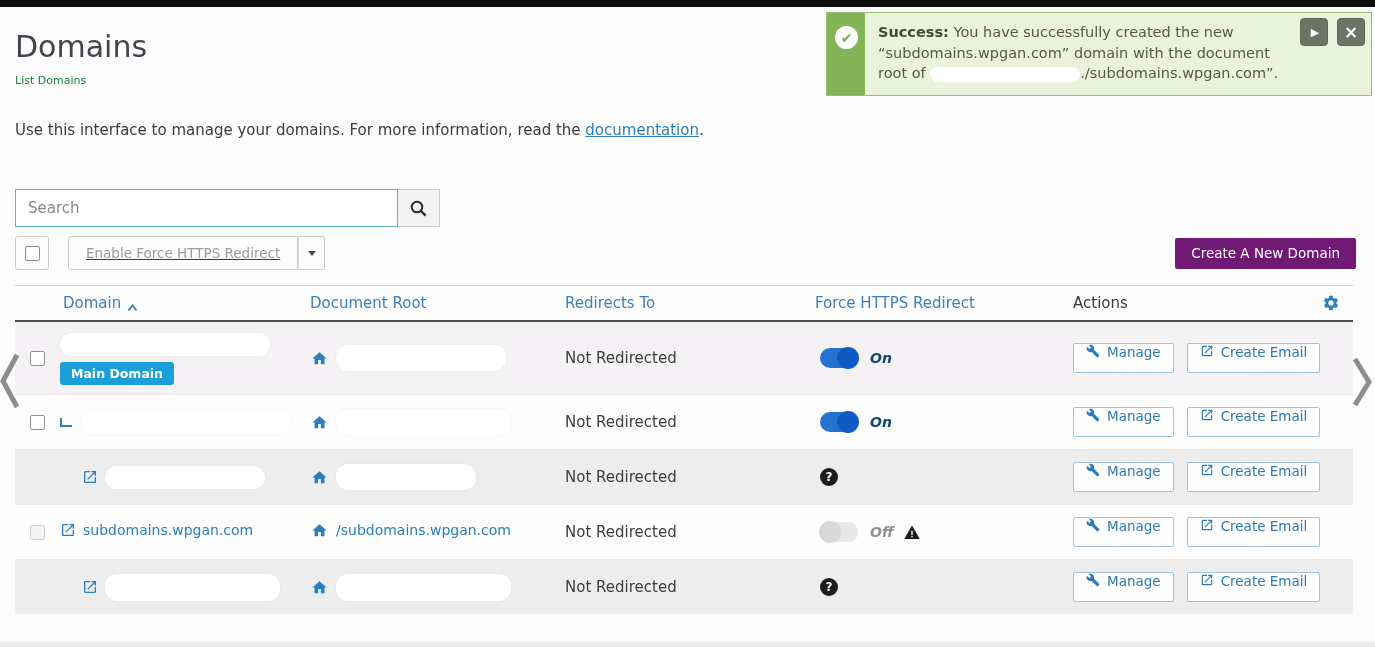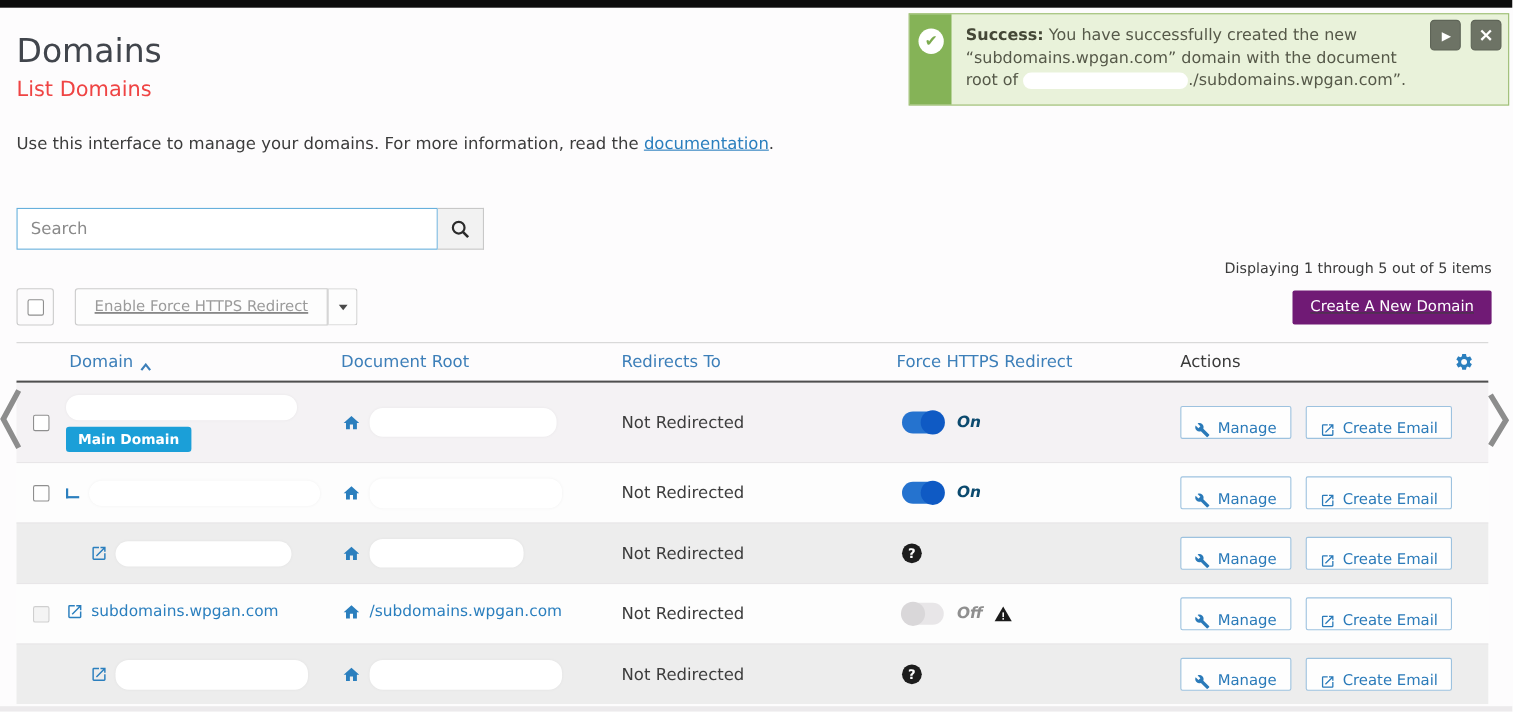--- a/index.html
+++ b/index.html
@@ -37,21 +37,21 @@
   .abtn {
     width:28px; height:28px; border-radius:4px; background:#6d7365; border:1px solid #5e6457;
     color:#fff; display:flex; align-items:center; justify-content:center; cursor:pointer;
   }
   .abtn.play { font-size:11px; padding-left:2px; }
   .abtn.close { font-size:17px; font-weight:bold; }
 
   
   .content { padding:0 19px 0 15px; }
   h1.page-title { margin-top:22px; font-size:30px; font-weight:400; color:#41454c; line-height:36px; }
-  .page-subtitle { margin-top:7px; font-size:19px; color:#ef4444; line-height:18px; }
+  .page-subtitle { margin-top:7px; font-size:11px; color:#15803d; line-height:18px; }
   .intro { margin-top:30px; font-size:15px; color:#3c3c3c; line-height:21px; }
   a.link { color:#2b7fbe; text-decoration:underline; cursor:pointer; }
 
   
   .search-row { margin-top:48px; display:flex; height:38px; }
   .search-input {
     width:383px; height:38px; border:1px solid #67b0dc; padding:0 12px;
     font-size:15px; color:#333; background:#fff; outline:none;
     font-family:"DejaVu Sans","Liberation Sans",sans-serif;
   }
@@ -132,21 +132,21 @@
   .tlabel { margin-left:12px; font-style:italic; font-weight:bold; font-size:14px; color:#0c4a6e; }
   .tlabel.off { color:#8f8f8f; }
   .qmark {
     width:18px; height:18px; border-radius:50%; background:#1d1d1d; color:#fff;
     font-size:12px; font-weight:bold; display:flex; align-items:center; justify-content:center;
   }
   .warn { margin-left:9px; display:flex; }
 
   .c-actions { display:flex; align-items:center; gap:13px; padding-left:5px; }
   .btn-outline {
-    display:inline-flex; align-items:flex-end; gap:7px; height:30px; padding:0 12px;
+    display:inline-flex; align-items:flex-start; gap:7px; height:30px; padding:0 12px;
     background:#fefefe; border:1px solid #9dc2df; border-radius:2px; color:#2a7ab9;
     font-size:13.5px; cursor:pointer; font-family:inherit;
   }
 
   .chev { position:absolute; z-index:5; cursor:pointer; }
   .chev.left { left:0; top:352px; }
   .chev.right { right:3px; top:356px; }
 
   .footer-strip { position:absolute; left:0; bottom:0; width:100%; height:5px; background:#eceaec; }
 </style>
@@ -182,21 +182,20 @@
   <div class="search-row">
     <input class="search-input" type="text" placeholder="Search" style="">
     <div class="search-btn">
       <svg width="17" height="17" viewBox="0 0 17 17">
           <circle cx="7" cy="7" r="5.3" fill="none" stroke="#2b2b2b" stroke-width="2"></circle>
           <line x1="11" y1="11" x2="15.6" y2="15.6" stroke="#2b2b2b" stroke-width="2.4"></line>
         </svg>
     </div>
   </div>
 
-  <div class="summary">Displaying 1 through 5 out of 5 items</div>
 
   <div class="controls">
     <div class="controls-left">
       <div class="cb-wrap">
         <span class="cb"></span>
       </div>
       <div class="split-btn">
         <div class="seg-main">
             <span>Enable Force HTTPS Redirect</span>
           </div>

